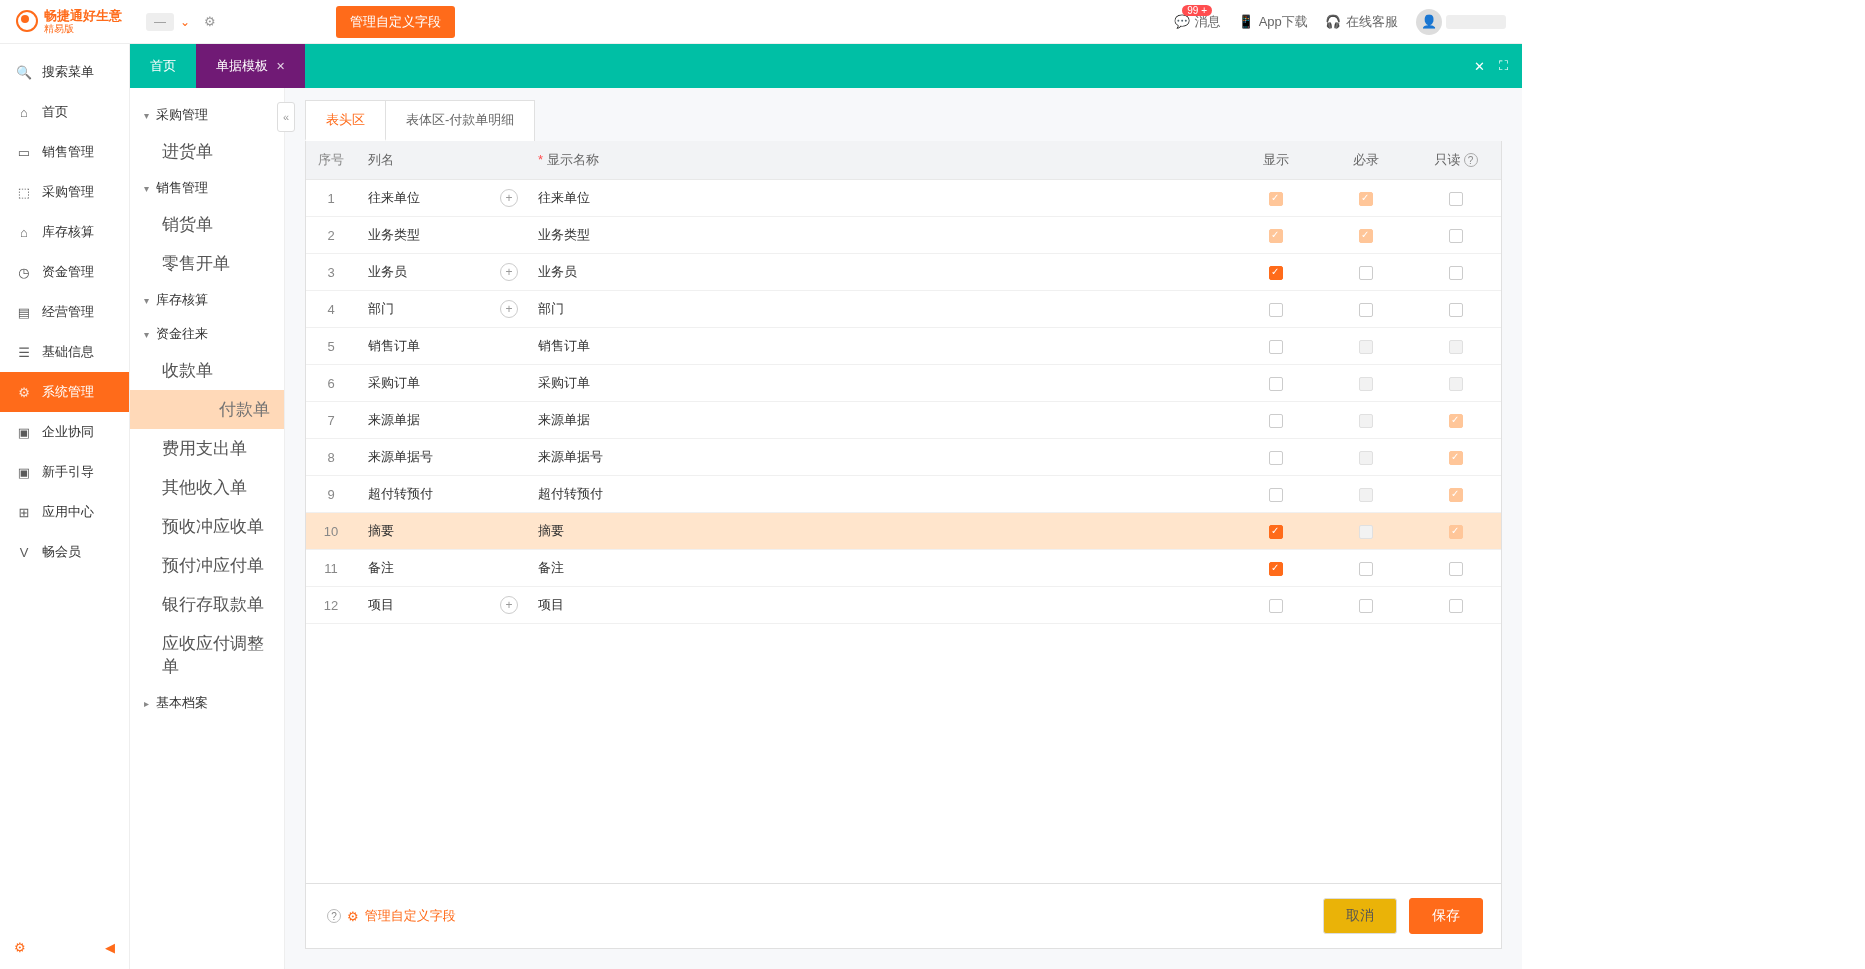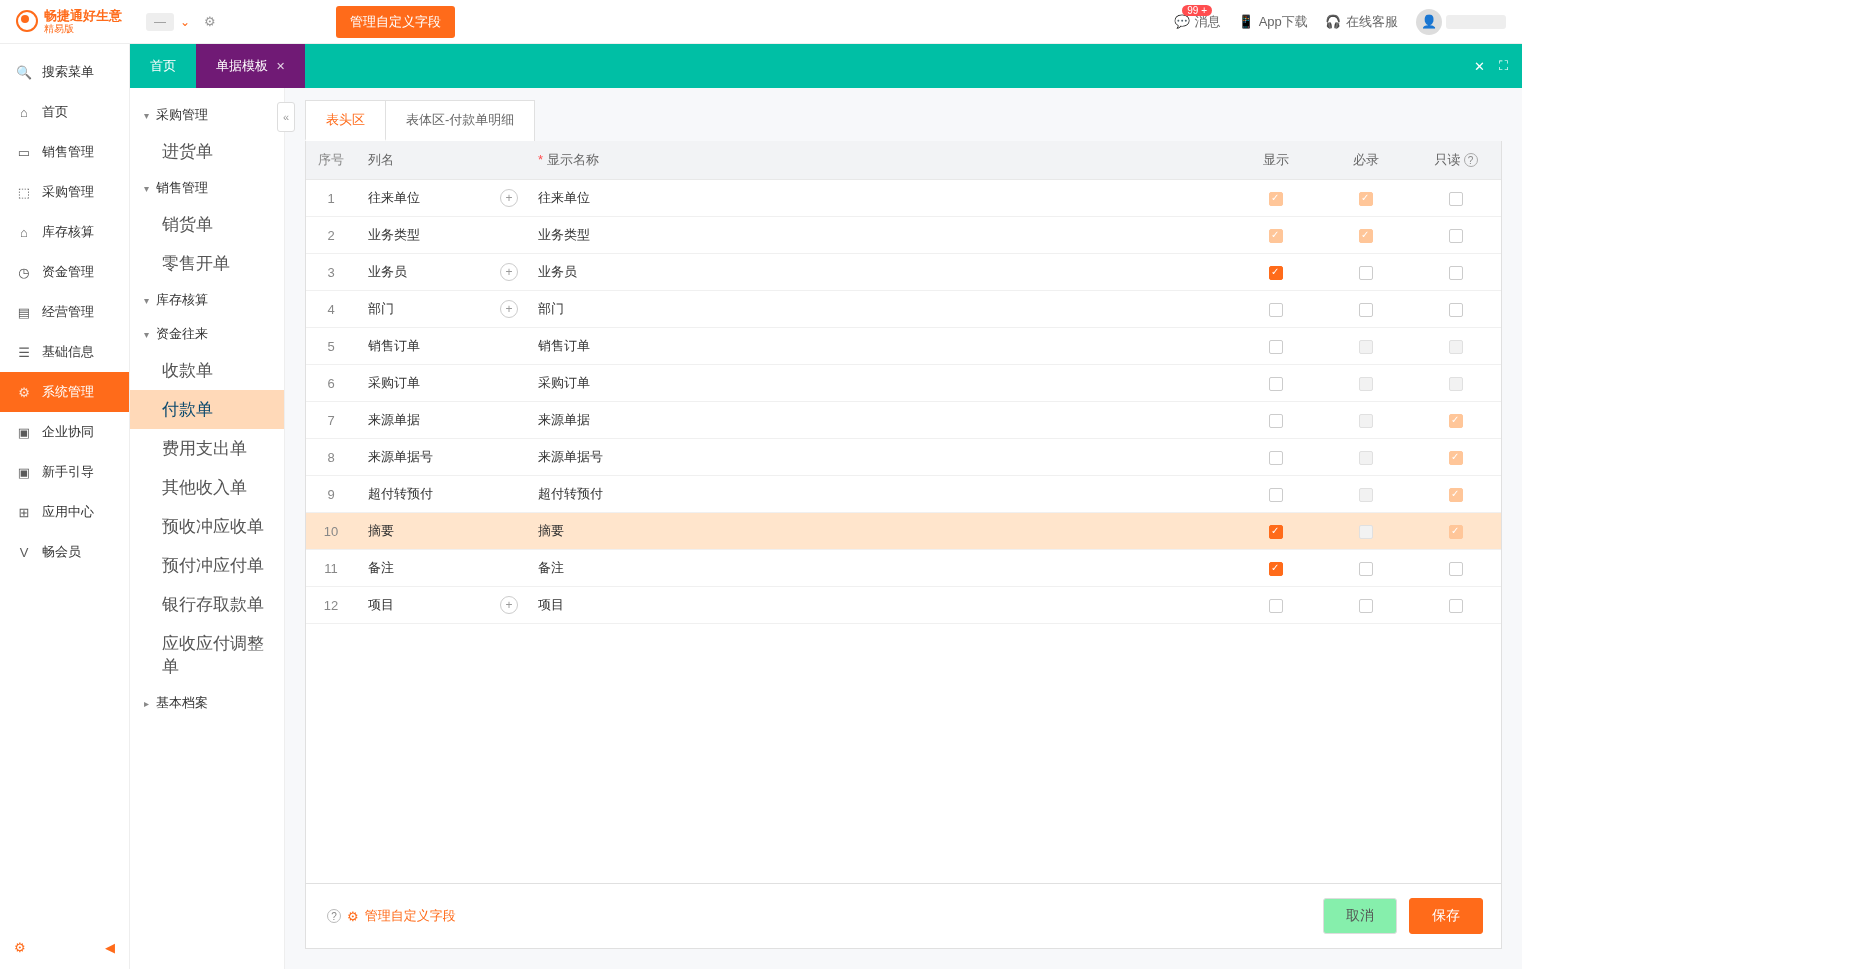--- a/index.html
+++ b/index.html
@@ -47,21 +47,21 @@
 
 .content { flex: 1; display: flex; min-height: 0; background: #f7f8fa; }
 .sub-sidebar { width: 155px; background: #fff; border-right: 1px solid #eee; position: relative; }
 .collapse-handle { position: absolute; right: -11px; top: 14px; width: 18px; height: 30px; border: 1px solid #ddd; background: #fff; border-radius: 3px; display: flex; align-items: center; justify-content: center; color: #999; font-size: 11px; cursor: pointer; }
 .sub-tree { padding: 10px 0; }
 .tree-group { }
 .tree-header { display: flex; align-items: center; gap: 4px; padding: 8px 14px; color: #333; cursor: pointer; font-size: 13px; }
 .tree-caret { font-size: 10px; color: #888; width: 8px; }
 .tree-children { }
 .tree-leaf { padding: 8px 14px 8px 32px; color: #555; cursor: pointer; font-size: 17px; }
-.tree-leaf.active { background: #ffd9b8; color: #0c4a6e; }
+.tree-leaf.active { background: #ffd9b8; color: #737373; text-align: right; }
 
 .work { flex: 1; display: flex; flex-direction: column; padding: 12px 20px 0; min-width: 0; }
 .crumb { font-size: 13px; color: #333; padding: 4px 0 12px; }
 .zone-tabs { display: flex; gap: 0; }
 .zone-tab { padding: 10px 20px; border: 1px solid #e0e0e0; background: #fff; cursor: pointer; color: #666; border-bottom: none; }
 .zone-tab.active { color: #ff6b1a; border-bottom: 2px solid transparent; }
 .zone-tab:not(.active) { border-left: none; }
 .view-tabs { display: flex; justify-content: center; gap: 24px; padding: 14px 0 10px; background: #fff; border: 1px solid #e0e0e0; border-bottom: none; border-top: 1px solid #e0e0e0; }
 .view-tab { padding-bottom: 8px; cursor: pointer; color: #666; }
 .view-tab.active { color: #333; border-bottom: 2px solid #ff6b1a; }
@@ -83,21 +83,21 @@
 .cb.on::after { content: '✓'; color: #fff; font-size: 10px; position: absolute; top: -1px; left: 1px; }
 .cb.on.dim { background: #ffc699; border-color: #ffc699; }
 .cb.dim:not(.on) { background: #f2f2f2; border-color: #e0e0e0; }
 .help-q { display: inline-block; width: 14px; height: 14px; border: 1px solid #aaa; border-radius: 50%; font-size: 10px; text-align: center; line-height: 13px; color: #888; margin-left: 3px; }
 
 .footer-bar { background: #fff; border: 1px solid #e0e0e0; border-top: none; padding: 14px 18px; display: flex; align-items: center; margin-bottom: 20px; }
 .footer-left { display: flex; align-items: center; gap: 6px; color: #ff6b1a; font-size: 13px; }
 .footer-left .help-q { border-color: #bbb; color: #888; }
 .gear-orange { color: #ff6b1a; }
 .footer-actions { margin-left: auto; display: flex; gap: 12px; }
-.btn { padding: 8px 22px; border-radius: 3px; font-size: 14px; cursor: pointer; border: 1px solid #ddd; background: #86efac; color: #555; }
+.btn { padding: 8px 22px; border-radius: 3px; font-size: 14px; cursor: pointer; border: 1px solid #ddd; background: #eab308; color: #555; }
 .btn.save { background: #ff6b1a; color: #fff; border-color: #ff6b1a; }
 </style>
 </head>
 <body>
 
 <div class="app">
 
   <div class="top-header">
     <div class="logo-area">
       <span class="logo-icon"></span>

